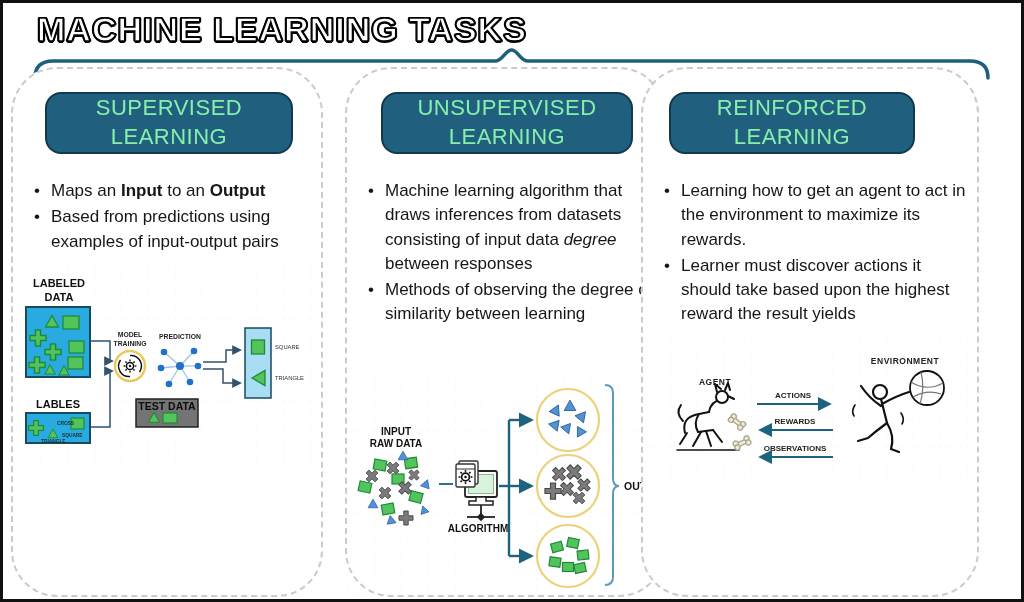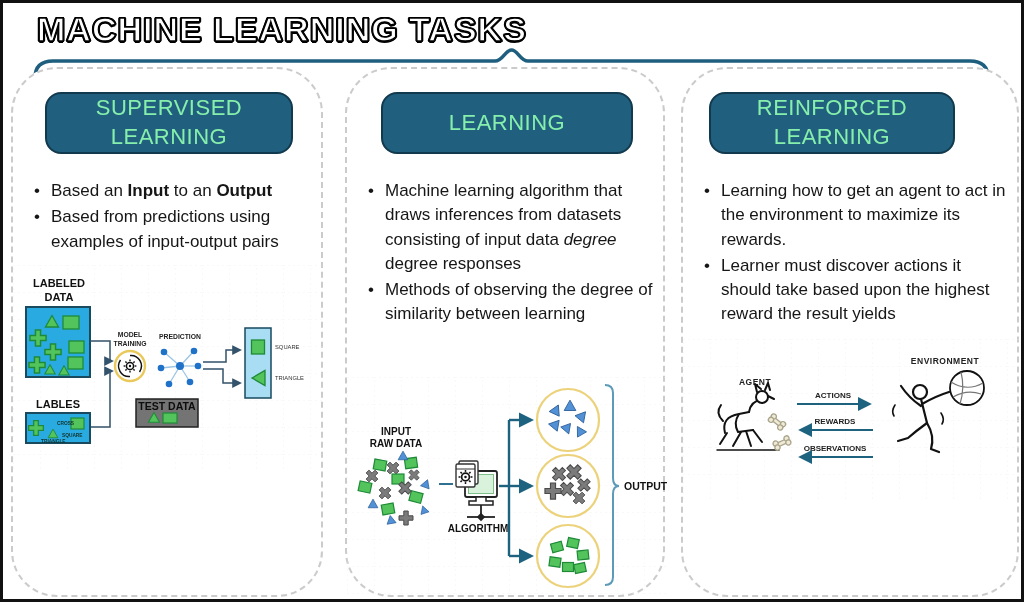--- a/index.html
+++ b/index.html
@@ -4,21 +4,21 @@
 <style>
   html,body{margin:0;padding:0;background:#fff;font-family:"Liberation Sans",sans-serif;}
   .page{position:relative;width:1024px;height:602px;box-sizing:border-box;border:3px solid #111;background:#fff;overflow:hidden;}
   .title{position:absolute;top:7px;left:0;width:100%;font-size:34px;font-weight:800;letter-spacing:1px;color:#fff;
     -webkit-text-stroke:1.3px #000;
     text-shadow:-1px -1px 0 #000,1px -1px 0 #000,-1px 1px 0 #000,1px 1px 0 #000,0 -1.5px 0 #000,0 1.5px 0 #000,-1.5px 0 0 #000,1.5px 0 0 #000;margin-left:34px;}
   .brace-svg{position:absolute;left:30px;top:44px;}
   .col{position:absolute;top:64px;height:530px;border:2px dashed #cbcbcb;border-radius:46px;box-sizing:border-box;background:#fff;}
   .col-1{left:8px;width:312px;}
   .col-2{left:342px;width:320px;}
-  .col-3{left:678px;width:338px;}
+  .col-3{left:638px;width:338px;}
   .hdr{position:absolute;top:23px;height:62px;box-sizing:border-box;background:#205f7e;border:2.5px solid #123a4e;border-radius:16px;
     display:flex;flex-direction:column;align-items:center;justify-content:center;color:#86efac;font-size:22px;line-height:1.3;letter-spacing:.5px;}
   .col-1 .hdr{left:32px;width:248px;}
   .col-2 .hdr{left:34px;width:252px;}
   .col-3 .hdr{left:26px;width:246px;}
   .bullets{position:absolute;top:110px;left:12px;right:6px;}
   .bullet{display:flex;font-size:17px;line-height:1.43;color:#161616;margin:0 0 2px 0;}
   .bullet .dot{flex:none;width:26px;padding-left:9px;box-sizing:border-box;}
   .bullet .btext{flex:1;padding-right:2px;}
   .b{font-weight:700;}
@@ -38,21 +38,21 @@
   </svg>
 
   <section class="col col-1">
     <div class="hdr">
       <div>SUPERVISED</div>
       <div>LEARNING</div>
     </div>
     <div class="bullets">
         <div class="bullet">
           <span class="dot">•</span>
-          <span class="btext"><span>Based an </span><span class="b">Input</span><span> to an </span><span class="b">Output</span></span>
+          <span class="btext"><span>Maps an </span><span class="b">Input</span><span> to an </span><span class="b">Output</span></span>
         </div>
         <div class="bullet">
           <span class="dot">•</span>
           <span class="btext"><span>Based from predictions using examples of input-output pairs</span></span>
         </div>
       </div>
 
     <svg class="diag" style="top:196px" width="312" height="205" viewBox="0 0 312 205">
       <defs>
         <pattern id="g1" width="27" height="27" patternUnits="userSpaceOnUse">
@@ -162,26 +162,27 @@
         <rect x="123" y="134" width="62" height="28" fill="#747474" stroke="#222" stroke-width="1.5"></rect>
         <use href="#tri1" transform="translate(141,153) scale(0.85)" fill="#53c45b" stroke="#1e8a38" stroke-width="1.2"></use>
         <rect x="150" y="148" width="14" height="10" fill="#53c45b" stroke="#1e8a38" stroke-width="1.2"></rect>
       </g>
       <text x="154" y="145" text-anchor="middle" font-size="10.5" font-weight="700" fill="#0d0d0d">TEST DATA</text>
     </svg>
   </section>
 
   <section class="col col-2">
     <div class="hdr">
+      <div>UNSUPERVISED</div>
       <div>LEARNING</div>
     </div>
     <div class="bullets">
         <div class="bullet">
           <span class="dot">•</span>
-          <span class="btext"><span>Machine learning algorithm that draws inferences from datasets consisting of input data </span><span class="i">degree</span><span> degree responses</span></span>
+          <span class="btext"><span>Machine learning algorithm that draws inferences from datasets consisting of input data </span><span class="i">degree</span><span> between responses</span></span>
         </div>
         <div class="bullet">
           <span class="dot">•</span>
           <span class="btext"><span>Methods of observing the degree of similarity between learning</span></span>
         </div>
       </div>
 
     <svg class="diag" style="top:308px" width="320" height="218" viewBox="0 0 320 218">
       <defs>
         <pattern id="g2" width="27" height="27" patternUnits="userSpaceOnUse">

